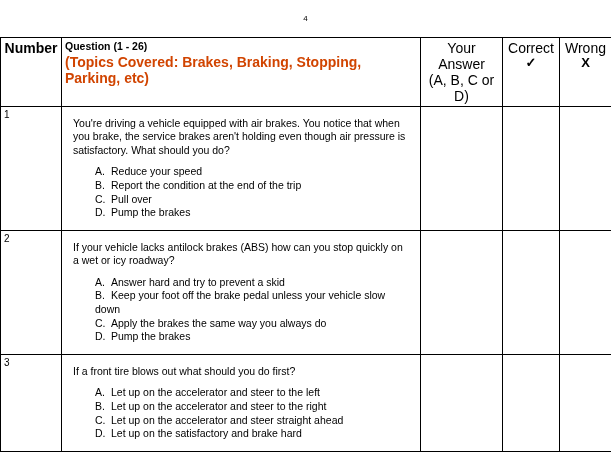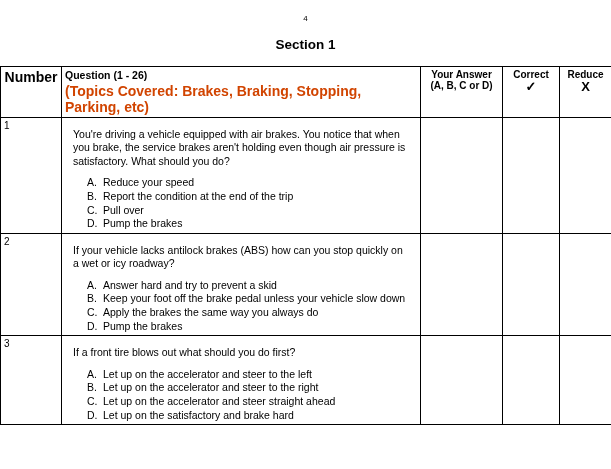--- a/index.html
+++ b/index.html
@@ -60,22 +60,22 @@
   th.col-correct { width: 50px; text-align: center; font-size: 10px; font-weight: bold; padding-top: 4px;}
   th.col-wrong { width: 45px; text-align: center; font-size: 10px; font-weight: bold; padding-top: 4px;}
   .topics {
     color: #d14400;
     font-size: 14px;
     font-weight: bold;
     margin-top: 2px;
   }
   .hdr-sub {
     display: block;
-    font-weight: bold;
-    font-size: 10px;
+    font-weight: normal;
+    font-size: 14px;
   }
   .mark {
     display: block;
     font-size: 13px;
     font-weight: bold;
     line-height: 1.05;
     text-align: center;
   }
   td.num {
     font-size: 10px;
@@ -86,21 +86,21 @@
   td.qcell {
     font-size: 10.5px;
     line-height: 1.28;
     padding-top: 3px;
     padding-left: 5px;
     padding-bottom: 3px;
   }
   td.blank { }
   ol.choices {
     list-style: none;
-    margin: 0;
+    margin: 8px;
     padding: 0 0 0 22px;
   }
   ol.choices li {
     font-size: 10.5px;
     line-height: 1.3;
     white-space: nowrap;
   }
   ol.choices li .ltr {
     display: inline-block;
     width: 16px;
@@ -108,40 +108,39 @@
   .stem { margin: 8px; }
 </style>
 </head>
 <body>
 
 <div class="page">
 
   <div class="page-number">4</div>
 
 
-  <div class="doc-subtitle">Section 1</div>
 
   <table class="qtable">
     <thead>
       <tr>
         <th class="col-number">Number</th>
         <th class="col-question">
           <div>Question (1 - 26)</div>
           <div class="topics">(Topics Covered: Brakes, Braking, Stopping, Parking, etc)</div>
         </th>
         <th class="col-answer">
           <span class="hdr-sub">Your Answer</span>
           <span class="hdr-sub">(A, B, C or D)</span>
         </th>
         <th class="col-correct">
           <span class="hdr-sub">Correct</span>
           <span class="mark">✓</span>
         </th>
         <th class="col-wrong">
-          <span class="hdr-sub">Reduce</span>
+          <span class="hdr-sub">Wrong</span>
           <span class="mark">X</span>
         </th>
       </tr>
     </thead>
     <tbody>
 
       <tr>
         <td class="num">1</td>
         <td class="qcell">
           <div class="stem">You're driving a vehicle equipped with air brakes. You notice that when you brake, the service brakes aren't holding even though air pressure is satisfactory. What should you do?</div>

